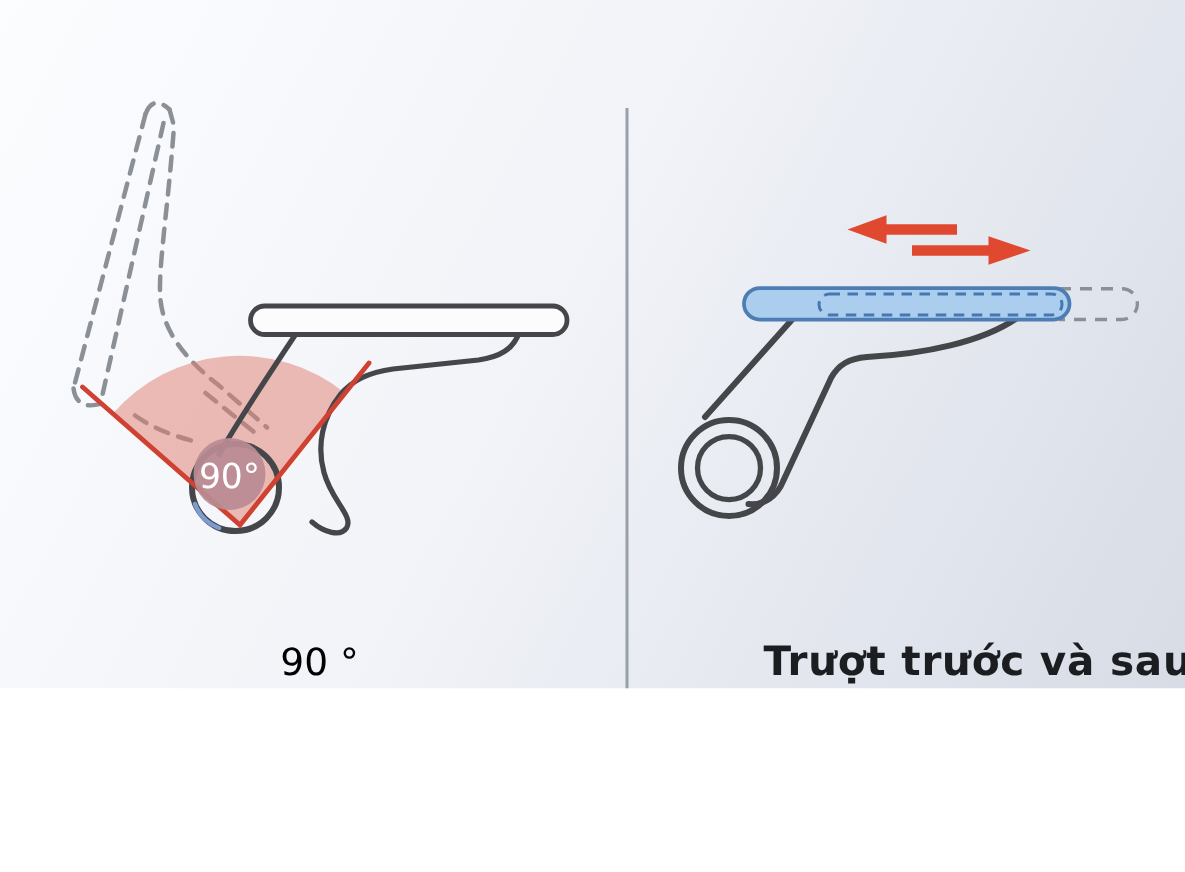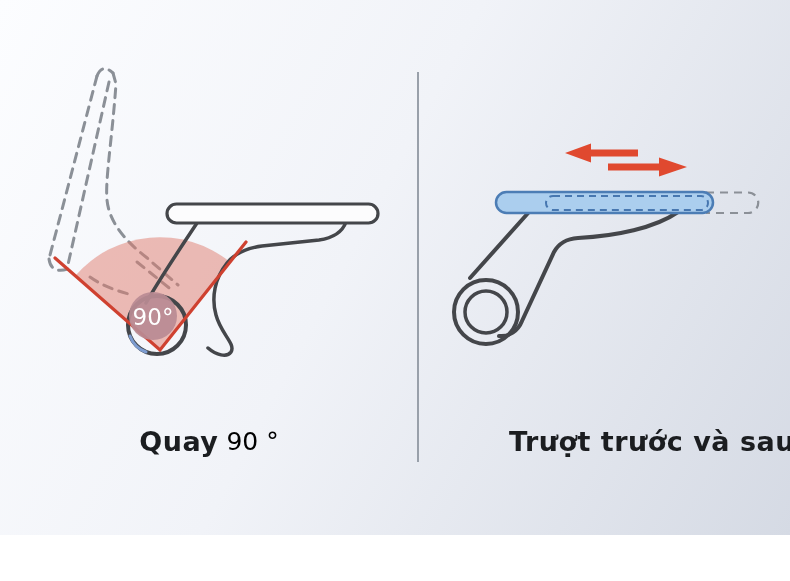--- a/index.html
+++ b/index.html
@@ -1,18 +1,18 @@
 <!DOCTYPE html>
 <html><head>
 <meta charset="utf-8">
 <style>
   html,body{margin:0;padding:0;background:#ffffff;}
   .stage{
     position:relative;
-    width:790px;height:581px;
+    width:790px;height:459px;
     background:#ffffff;
     overflow:hidden;
     font-family:"DejaVu Sans", sans-serif;
   }
   .canvas{
     position:absolute;left:0;top:0;width:790px;height:535px;
     background:linear-gradient(118deg,#fcfdff 0%,#f1f3f8 45%,#d5dae4 100%);
   }
   .divider{
     position:absolute;left:417px;top:72px;width:1.5px;height:390px;
@@ -81,19 +81,18 @@
     </g>
 
     <rect x="496" y="192" width="217" height="21" rx="10.5" stroke="#4c7db5" stroke-width="2.5" fill="#abceee"></rect>
 
     <rect x="546" y="196" width="162" height="14" rx="7" fill="none" stroke="#2e62a0" stroke-width="2" stroke-dasharray="7 5" opacity="0.8"></rect>
   </svg>
 
   <div class="divider"></div>
 
   <div class="caption caption-left">
-    <span class="cap-bold">Quay</span>
     <span class="cap-normal">90 °</span>
   </div>
   <div class="caption caption-right">
     <span class="cap-bold">Trượt trước và sau</span>
   </div>
 </div>
 
 </body></html>

